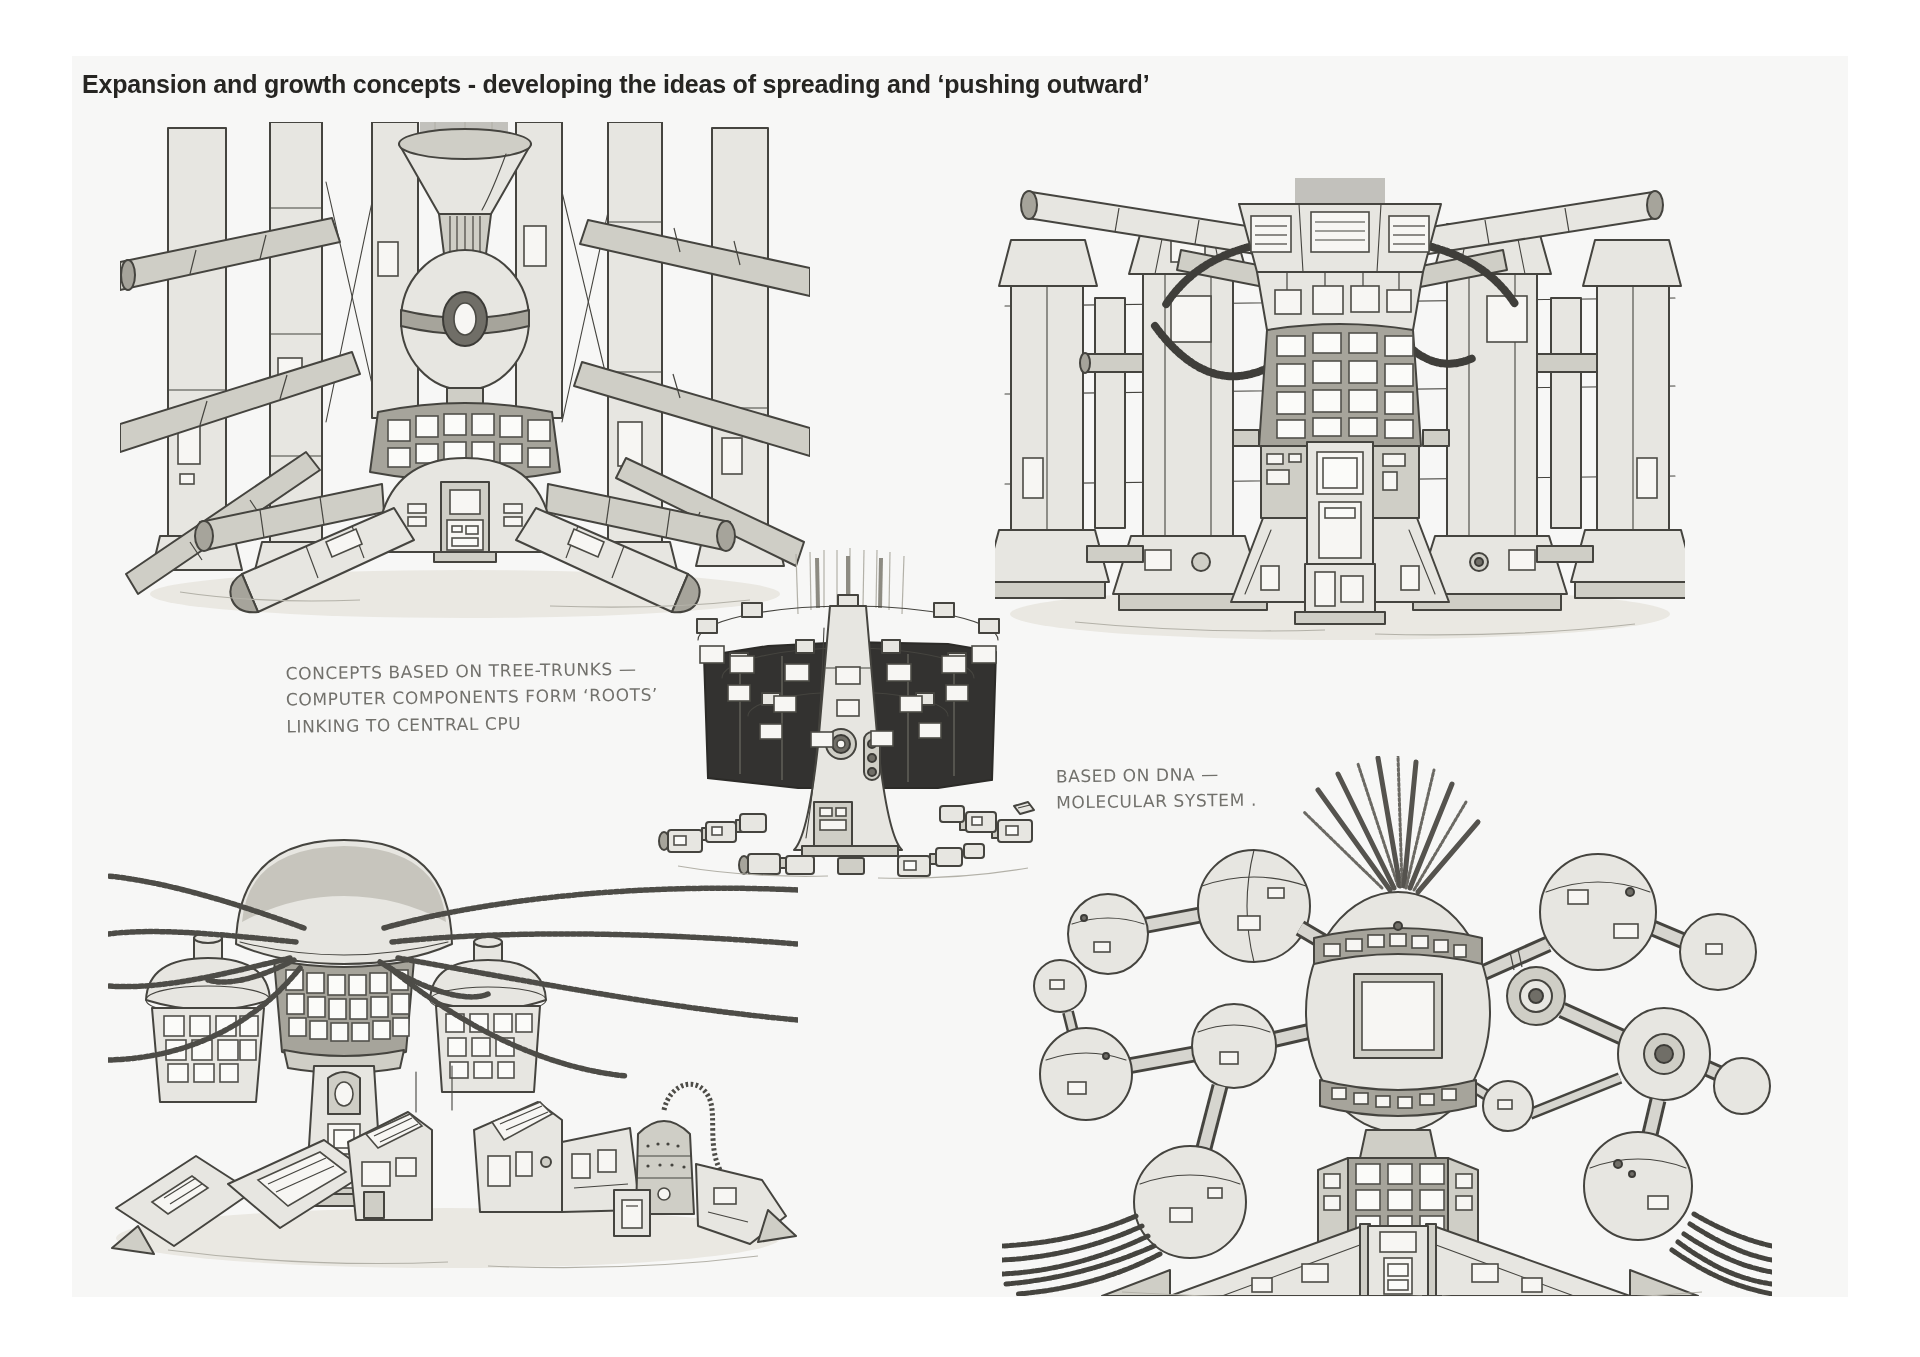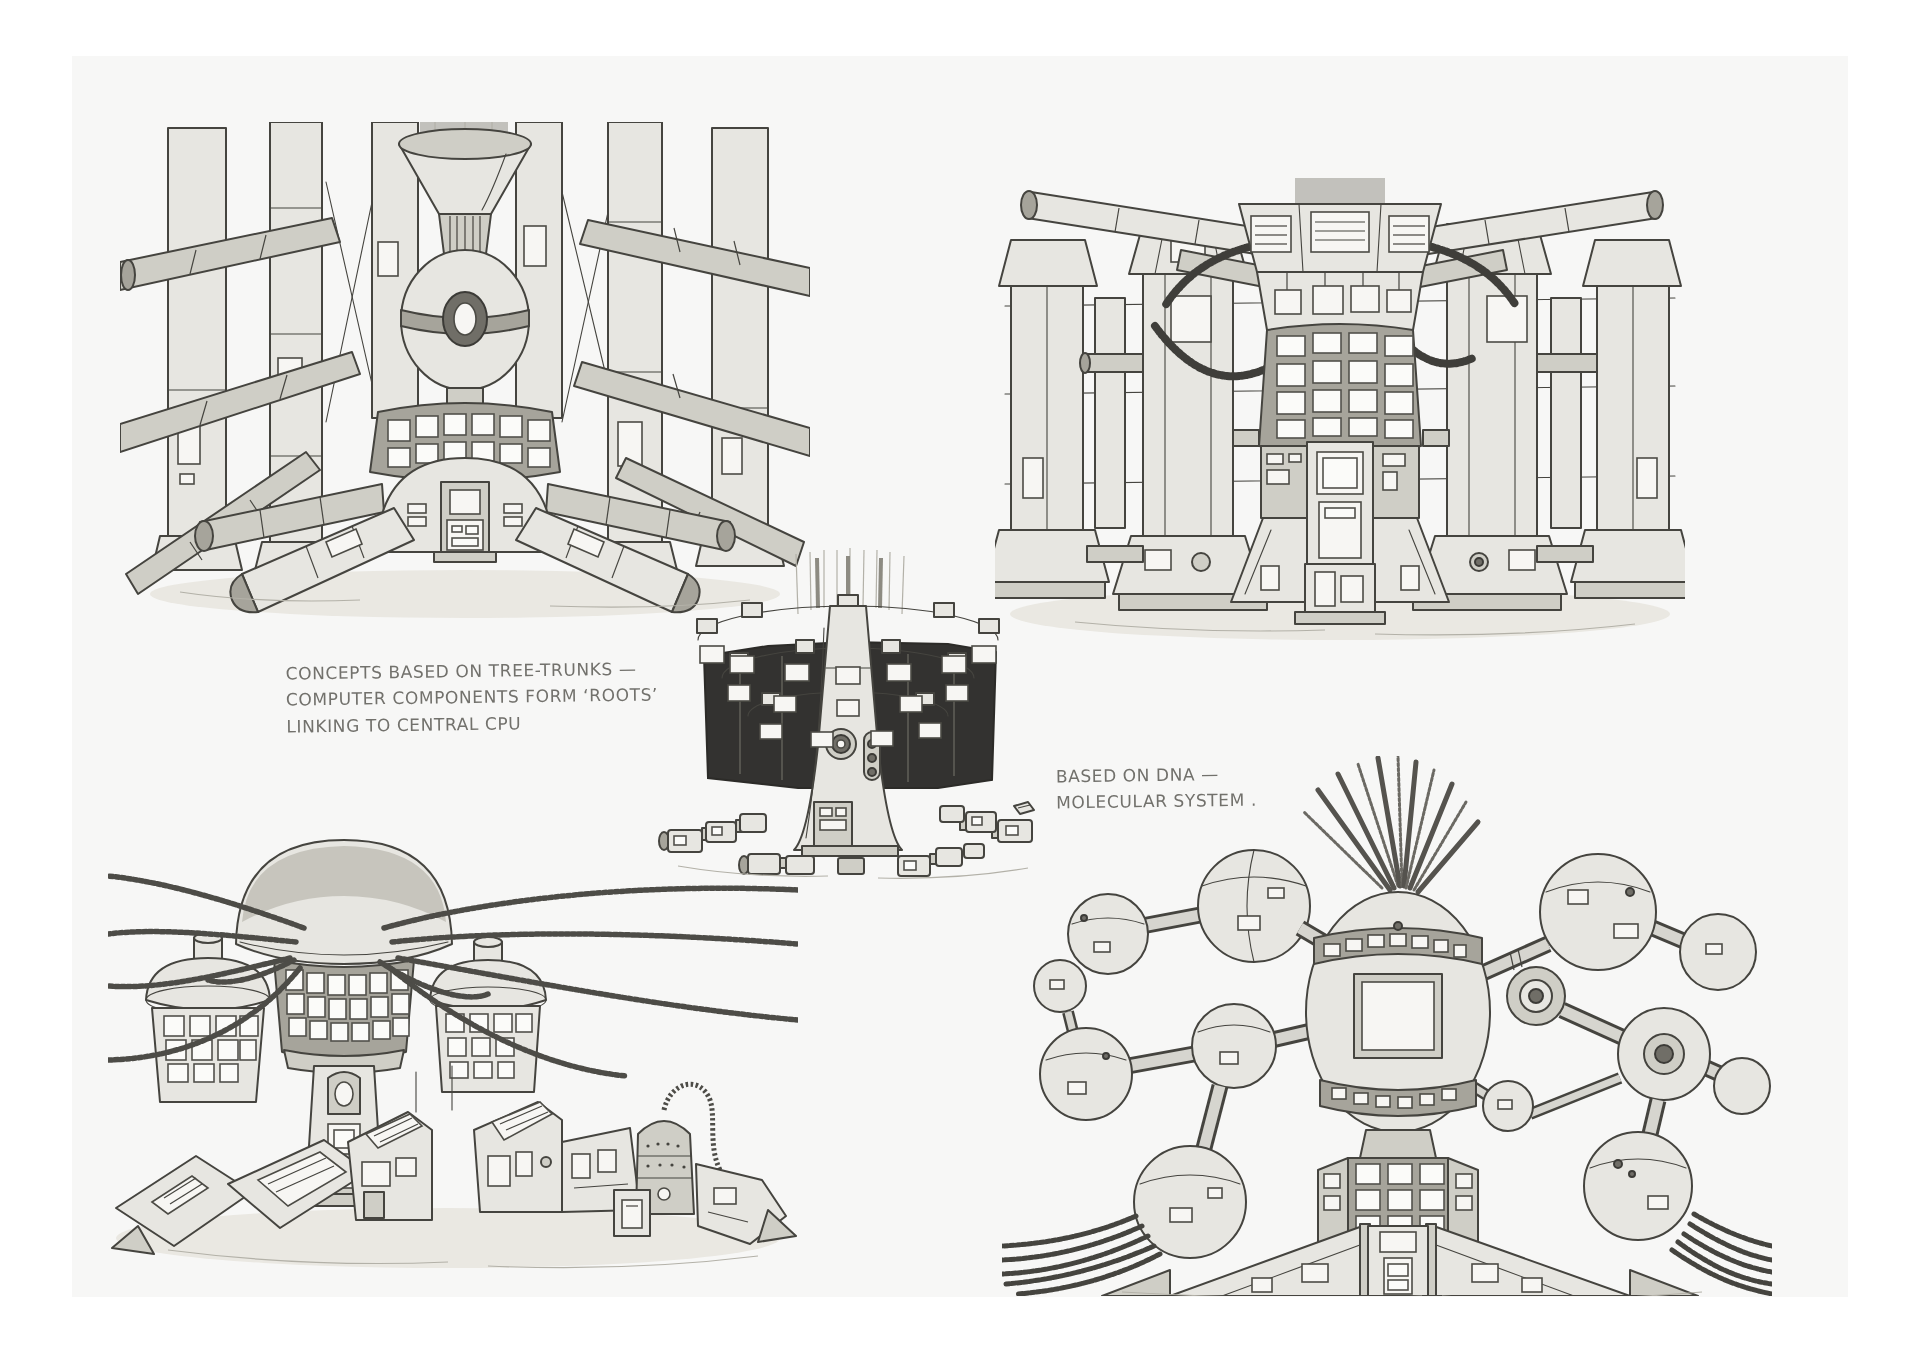--- a/index.html
+++ b/index.html
@@ -38,20 +38,21 @@
   .spike{stroke:#55534e;stroke-width:5;fill:none;stroke-linecap:round;}
   .spike2{stroke:#6b6963;stroke-width:3;fill:none;stroke-dasharray:3 2;stroke-linecap:round;}
   .streak{stroke:#55544e;stroke-width:2;}
 </style>
 </head>
 <body>
 
 <div class="stage">
 <div class="paper">
 
+  <div class="page-title">Expansion and growth concepts - developing the ideas of spreading and ‘pushing outward’</div>
 
   <div class="fig" style="left:48px;top:66px;width:690px;height:505px;">
   <svg width="690" height="505" viewBox="0 0 690 505">
     <ellipse class="gnd" cx="345" cy="472" rx="315" ry="24"></ellipse>
     <g>
       <rect class="fl" x="48" y="6" width="58" height="408"></rect>
             <path class="fl" d="M40 414 L114 414 L122 448 L32 448 Z"></path>
       <line class="ink thin" x1="48" y1="130" x2="106" y2="130"></line>
             <line class="ink thin" x1="48" y1="268" x2="106" y2="268"></line>
       <rect class="fw" x="58" y="300" width="22" height="42"></rect>

